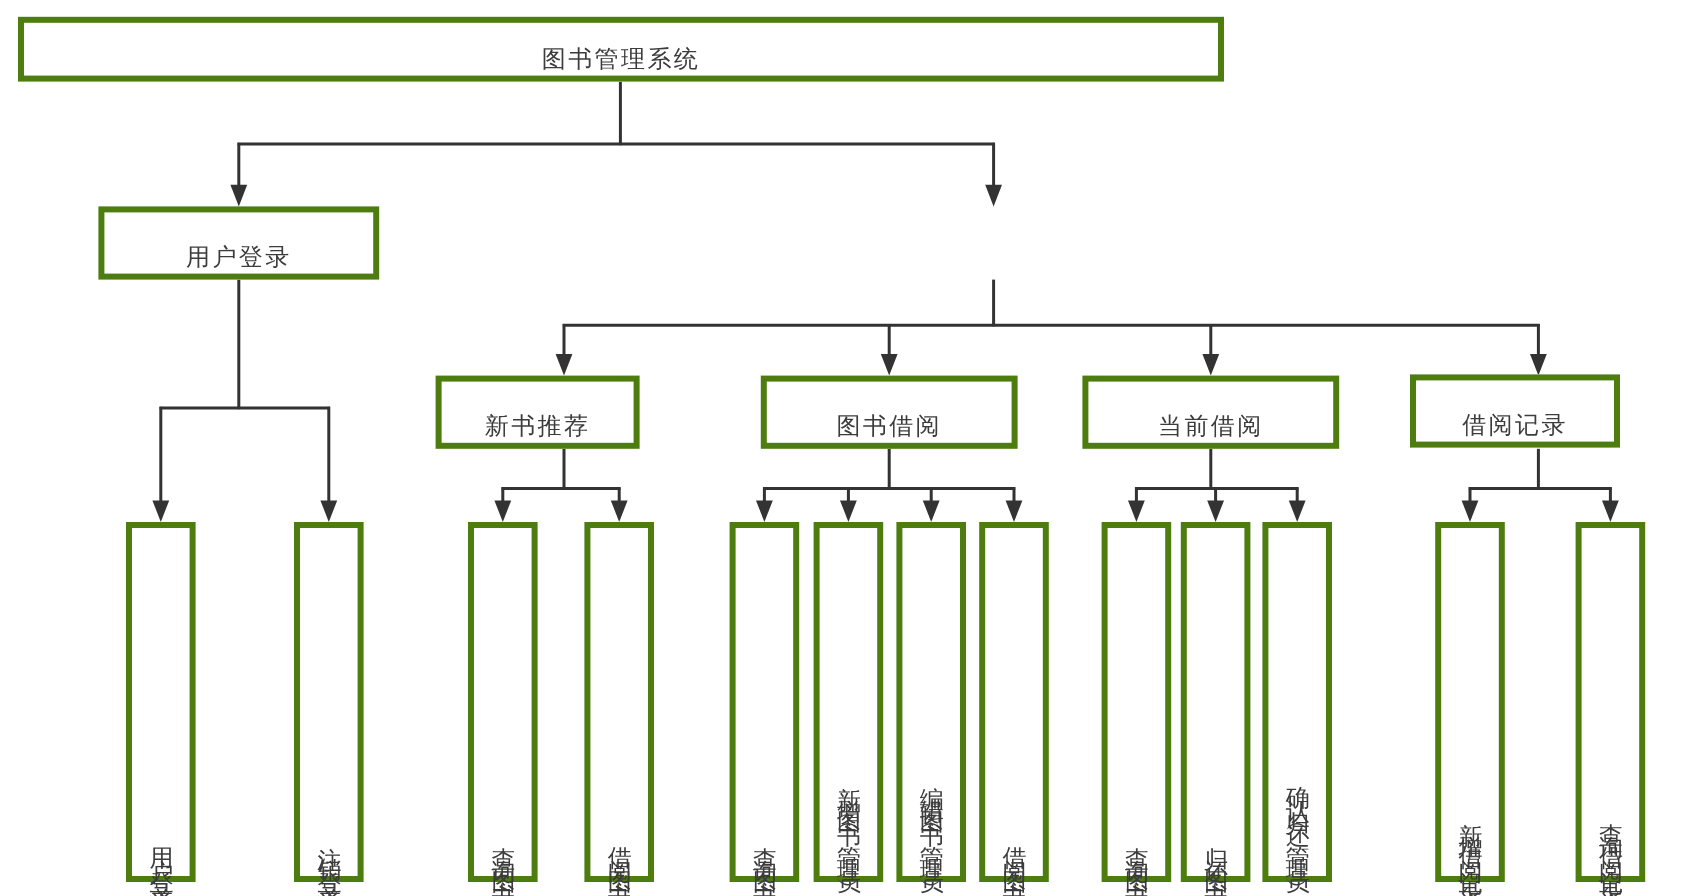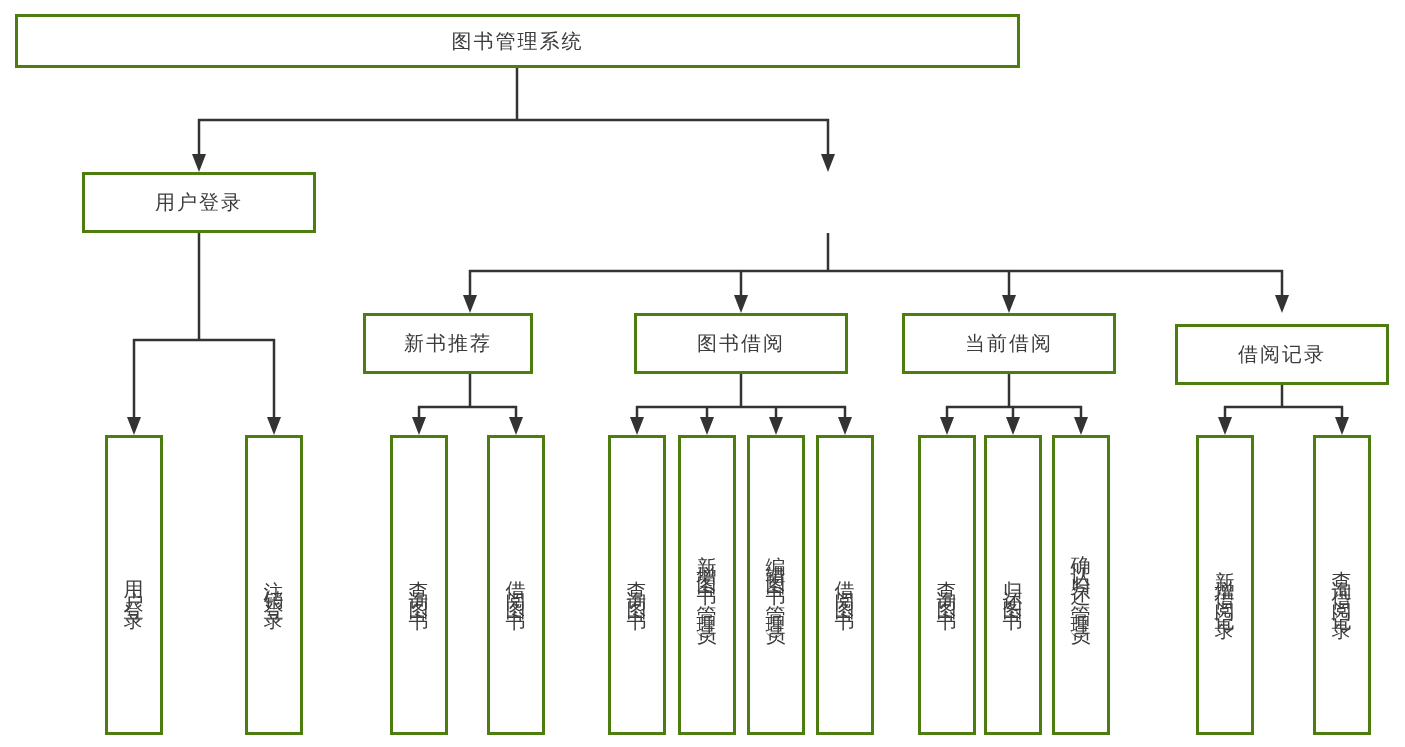--- a/index.html
+++ b/index.html
@@ -13,24 +13,24 @@
   }
   .connectors {
     position: absolute;
     left: 0; top: 0;
     width: 1405px; height: 747px;
     z-index: 1;
   }
   .box {
     position: absolute;
     box-sizing: border-box;
-    border: 3px solid #4d7c0f;
+    border: 5px solid #4d7c0f;
     background: #ffffff;
     display: flex;
-    align-items: center;
+    align-items: flex-end;
     justify-content: center;
     color: #3c3c3c;
     z-index: 2;
   }
   .hbox span {
     font-size: 20px;
     letter-spacing: 2px;
     white-space: nowrap;
   }
   .vbox span {
@@ -136,21 +136,21 @@
 
   <div class="box hbox" style="left:363px;top:313px;width:170px;height:61px">
     <span>新书推荐</span>
   </div>
   <div class="box hbox" style="left:634px;top:313px;width:214px;height:61px">
     <span>图书借阅</span>
   </div>
   <div class="box hbox" style="left:902px;top:313px;width:214px;height:61px">
     <span>当前借阅</span>
   </div>
-  <div class="box hbox" style="left:1175px;top:324px;width:214px;height:61px">
+  <div class="box hbox" style="left:1175px;top:312px;width:175px;height:61px">
     <span>借阅记录</span>
   </div>
 
   <div class="box vbox" style="left:105px;top:435px;width:58px;height:300px">
     <span>用户登录</span>
   </div>
   <div class="box vbox" style="left:245px;top:435px;width:58px;height:300px">
     <span>注销登录</span>
   </div>
 

